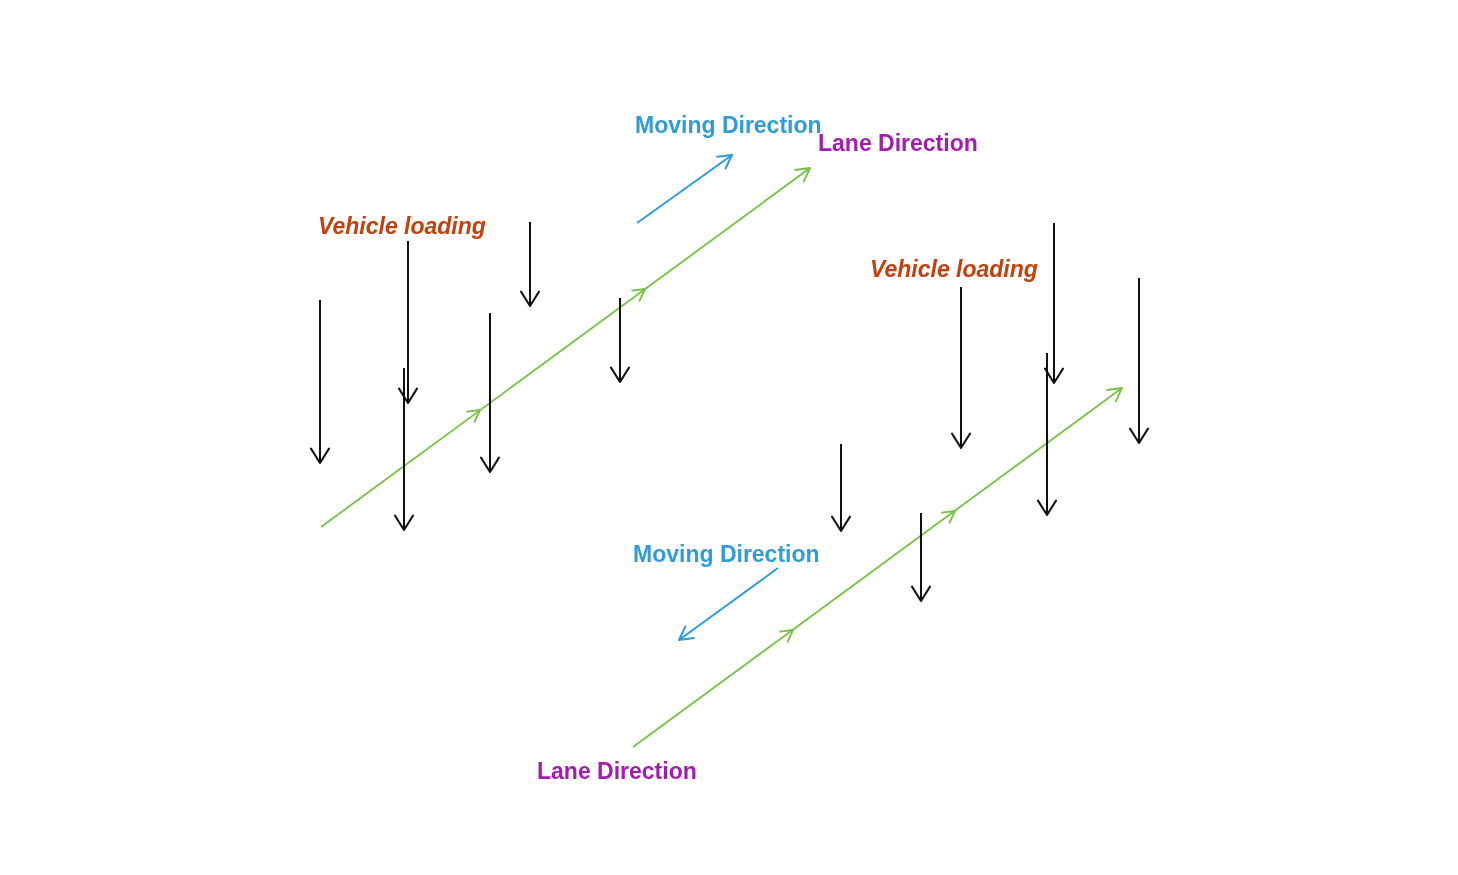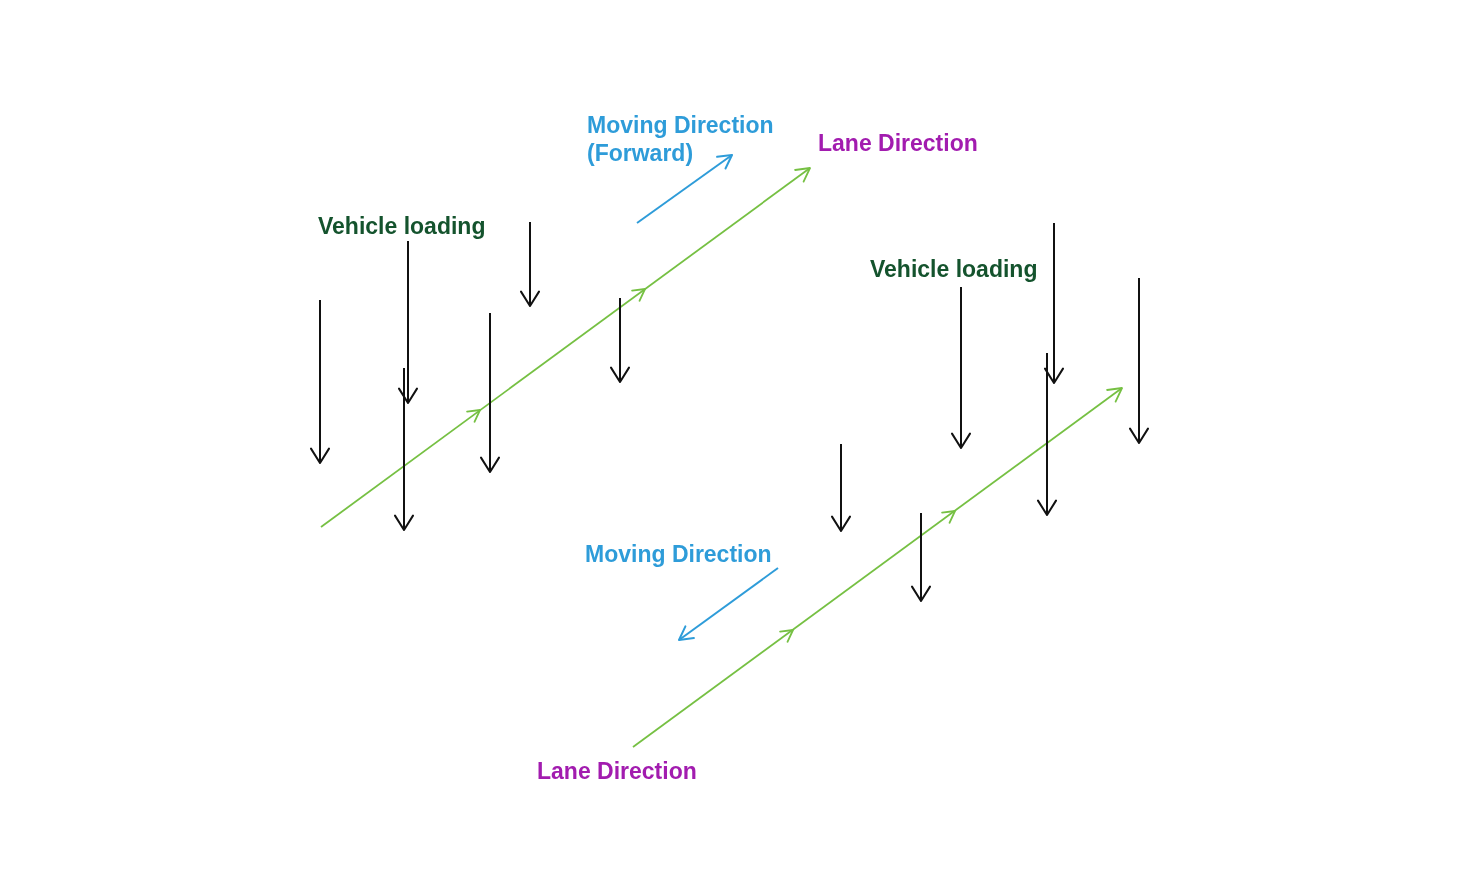--- a/index.html
+++ b/index.html
@@ -21,22 +21,22 @@
     top: 0;
   }
   .lbl {
     position: absolute;
     font-size: 23px;
     font-weight: 600;
     line-height: 28px;
     white-space: nowrap;
     letter-spacing: 0px;
   }
-  .lbl-black { color: #14532d; }
-  .lbl-blue  { color: #2e9cd9; }
+  .lbl-black { color: #c2410c; font-style: italic; }
+  .lbl-blue  { color: #2e9cd9; margin-left: 48px; }
   .lbl-green { color: #a21caf; }
 
   .lbl-vehicle-left    { left: 318px; top: 212px; }
   .lbl-moving-forward  { left: 587px; top: 111px; }
   .lbl-lane-top        { left: 818px; top: 129px; }
   .lbl-vehicle-right   { left: 870px; top: 255px; }
   .lbl-moving-backward { left: 585px; top: 540px; }
   .lbl-lane-bottom     { left: 537px; top: 757px; }
 </style>
 </head>
@@ -80,21 +80,20 @@
       <line x1="1047" y1="353" x2="1047" y2="515" stroke="#111111" stroke-width="2" stroke-linecap="butt"></line>
       <path d="M 1038.0 500.6 L 1047 515 L 1056.0 500.6" fill="none" stroke="#111111" stroke-width="2" stroke-linecap="round" stroke-linejoin="round"></path>
       <line x1="1139" y1="278" x2="1139" y2="443" stroke="#111111" stroke-width="2" stroke-linecap="butt"></line>
       <path d="M 1130.0 428.6 L 1139 443 L 1148.0 428.6" fill="none" stroke="#111111" stroke-width="2" stroke-linecap="round" stroke-linejoin="round"></path>
     </svg>
 
   <div class="lbl lbl-black lbl-vehicle-left">Vehicle loading</div>
 
   <div class="lbl lbl-blue lbl-moving-forward">
     <div>Moving Direction</div>
-    <div>(Forward)</div>
   </div>
 
   <div class="lbl lbl-green lbl-lane-top">Lane Direction</div>
 
   <div class="lbl lbl-black lbl-vehicle-right">Vehicle loading</div>
 
   <div class="lbl lbl-blue lbl-moving-backward">
     <div>Moving Direction</div>
   </div>
 

